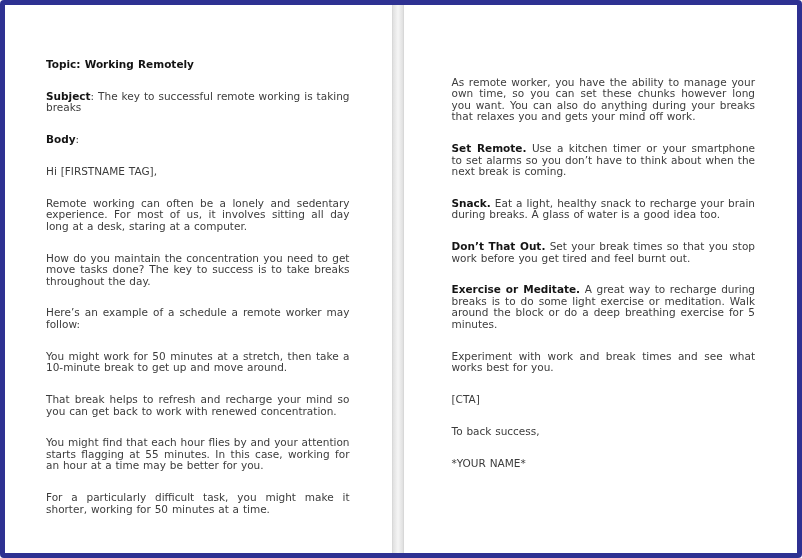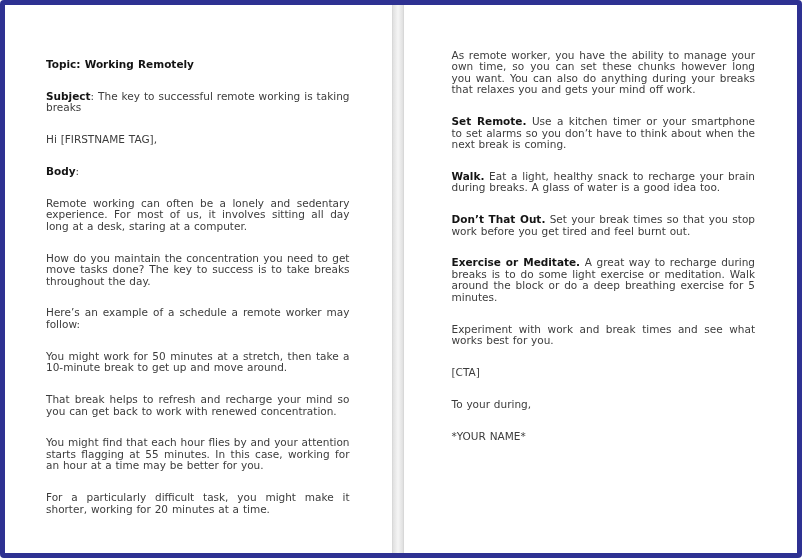--- a/index.html
+++ b/index.html
@@ -17,21 +17,21 @@
     display: flex;
     flex-direction: row;
     overflow: hidden;
   }
   .page {
     background: #ffffff;
     flex: 1 1 0;
     overflow: hidden;
   }
   .page-left  { padding: 54px 42px 0 41px; }
-  .page-right { padding: 45px 42px 0 48px; }
+  .page-right { padding: 72px 42px 0 48px; }
   .gutter {
     flex: 0 0 12px;
     background: #ececec;
     border-left: 1px solid #d8d8d8;
     border-right: 1px solid #d8d8d8;
     background-image: linear-gradient(to right, #e0e0e0 0%, #f3f3f3 45%, #f3f3f3 55%, #e0e0e0 100%);
   }
   .page p {
     font-size: 10.5px;
     line-height: 11.4px;
@@ -45,35 +45,35 @@
     font-weight: bold;
   }
 </style>
 </head>
 <body>
 
 <div class="viewer-frame">
   <div class="page page-left">
       <p><strong>Topic: Working Remotely</strong></p>
       <p><strong>Subject</strong>: The key to successful remote working is taking breaks</p>
+      <p><strong>Body</strong>:</p>
       <p>Hi [FIRSTNAME TAG],</p>
-      <p><strong>Body</strong>:</p>
       <p>Remote working can often be a lonely and sedentary experience. For most of us, it involves sitting all day long at a desk, staring at a computer.</p>
       <p>How do you maintain the concentration you need to get move tasks done? The key to success is to take breaks throughout the day.</p>
       <p>Here’s an example of a schedule a remote worker may follow:</p>
       <p>You might work for 50 minutes at a stretch, then take a 10-minute break to get up and move around.</p>
       <p>That break helps to refresh and recharge your mind so you can get back to work with renewed concentration.</p>
       <p>You might find that each hour flies by and your attention starts flagging at 55 minutes. In this case, working for an hour at a time may be better for you.</p>
-      <p>For a particularly difficult task, you might make it shorter, working for 20 minutes at a time.</p>
+      <p>For a particularly difficult task, you might make it shorter, working for 50 minutes at a time.</p>
     </div>
   <div class="gutter"></div>
   <div class="page page-right">
       <p>As remote worker, you have the ability to manage your own time, so you can set these chunks however long you want. You can also do anything during your breaks that relaxes you and gets your mind off work.</p>
       <p><strong>Set Remote.</strong> Use a kitchen timer or your smartphone to set alarms so you don’t have to think about when the next break is coming.</p>
-      <p><strong>Walk.</strong> Eat a light, healthy snack to recharge your brain during breaks. A glass of water is a good idea too.</p>
+      <p><strong>Snack.</strong> Eat a light, healthy snack to recharge your brain during breaks. A glass of water is a good idea too.</p>
       <p><strong>Don’t That Out.</strong> Set your break times so that you stop work before you get tired and feel burnt out.</p>
       <p><strong>Exercise or Meditate.</strong> A great way to recharge during breaks is to do some light exercise or meditation. Walk around the block or do a deep breathing exercise for 5 minutes.</p>
       <p>Experiment with work and break times and see what works best for you.</p>
       <p>[CTA]</p>
-      <p>To your during,</p>
+      <p>To back success,</p>
       <p>*YOUR NAME*</p>
     </div>
 </div>
 
 </body></html>

